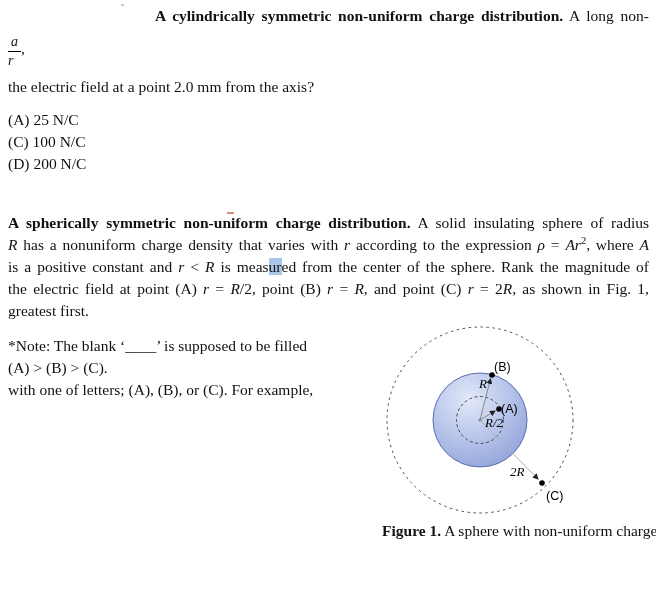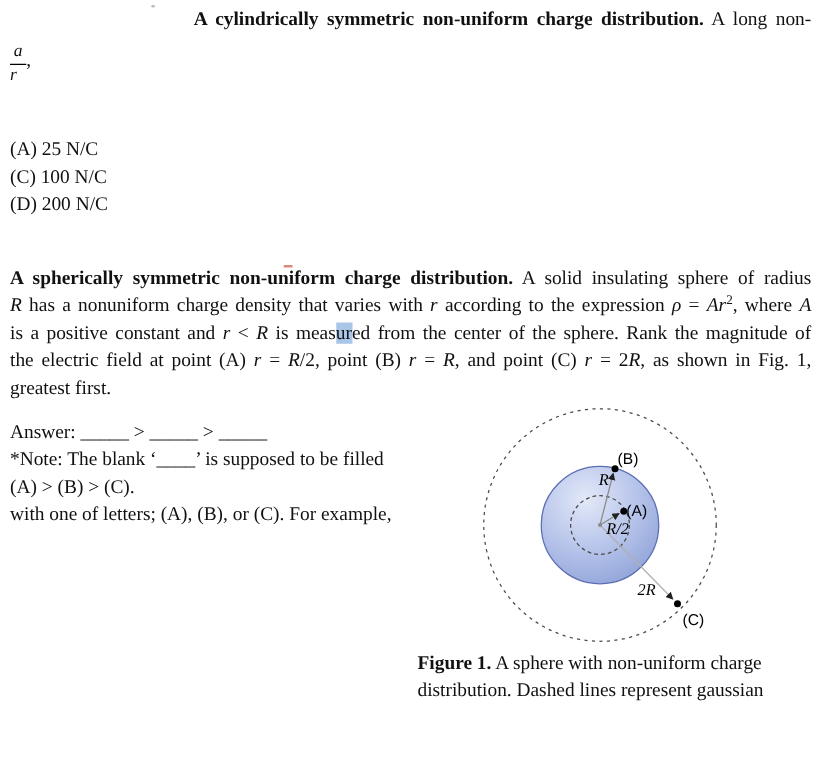--- a/index.html
+++ b/index.html
@@ -15,55 +15,55 @@
   .fracline{margin:8px 0;}
   .frac{display:inline-block;vertical-align:-11px;text-align:center;font-style:italic;font-size:14px;line-height:1;}
   .frac .num{display:block;border-bottom:1px solid #000;padding:0 3px 2px;}
   .frac .den{display:block;padding-top:2px;}
   #para1{position:absolute;left:8px;top:5px;width:641px;}
   #choices{position:absolute;left:8px;top:109px;width:300px;}
   #para2{position:absolute;left:8px;top:212px;width:641px;}
   #answer-block{position:absolute;left:8px;top:335px;width:372px;}
   #figure-svg{position:absolute;left:370px;top:322px;}
   #caption{position:absolute;left:334px;top:520px;width:318px;}
-  #caption .line{white-space:nowrap;}
+  #caption .line{white-space:nowrap;margin-left:48px;}
   .speck{position:absolute;left:121px;top:4px;width:3px;height:2px;background:#b9b9b9;border-radius:50%;}
   .redmark{position:absolute;left:227px;top:212px;width:7px;height:2px;background:var(--stray,#d98c7a);}
   svg text{font-family:"Liberation Sans", sans-serif;font-size:12.5px;fill:#000;}
   svg text.serifit{font-family:"Liberation Serif", serif;font-style:italic;font-size:13px;}
 </style>
 </head>
 <body>
 
 <div class="page">
 
   <div class="speck"></div>
   <div class="redmark"></div>
 
   <div id="para1">
     <div class="line just indent"><span class="b">A cylindrically symmetric non-uniform charge distribution.</span><span> A long non-</span></div>
     <div class="line just fracline"><span class="frac"><span class="num">a</span><span class="den">r</span></span><span>,</span></div>
+    <div class="line"><span>the electric field at a point 2.0 mm from the axis?</span></div>
   </div>
 
   <div id="choices">
     <div class="line">(A) 25 N/C</div>
     <div class="line">(C) 100 N/C</div>
     <div class="line">(D) 200 N/C</div>
   </div>
 
   <div id="para2">
     <div class="line just"><span class="b">A spherically symmetric non-uniform charge distribution.</span><span> A solid insulating sphere of radius</span></div>
     <div class="line just"><span class="i">R</span><span> has a nonuniform charge density that varies with </span><span class="i">r</span><span> according to the expression </span><span class="i">ρ</span><span> = </span><span class="i">Ar</span><sup>2</sup><span>, where </span><span class="i">A</span></div>
     <div class="line just"><span>is a positive constant and </span><span class="i">r</span><span> &lt; </span><span class="i">R</span><span> is meas</span><span class="hl">ur</span><span>ed from the center of the sphere. Rank the magnitude of</span></div>
     <div class="line just"><span>the electric field at point (A) </span><span class="i">r</span><span> = </span><span class="i">R</span><span>/2, point (B) </span><span class="i">r</span><span> = </span><span class="i">R</span><span>, and point (C) </span><span class="i">r</span><span> = 2</span><span class="i">R</span><span>, as shown in Fig. 1,</span></div>
     <div class="line"><span>greatest first.</span></div>
   </div>
 
   <div id="answer-block">
-    <div class="line"><span>Answer: </span><span>_____</span><span> &gt; </span><span>_____</span><span> &gt; </span><span>_____</span></div>
     <div class="line"><span>*Note: The blank ‘</span><span>____</span><span>’ is supposed to be filled</span></div>
     <div class="line"><span>(A) &gt; (B) &gt; (C).</span></div>
     <div class="line"><span>with one of letters; (A), (B), or (C). For example,</span></div>
   </div>
 
   <svg id="figure-svg" width="224" height="200" viewBox="0 0 224 200">
     <defs>
       <radialGradient id="sph" cx="38%" cy="28%" r="80%">
         <stop offset="0%" stop-color="#e3e9f8"></stop>
         <stop offset="55%" stop-color="#b6c3ea"></stop>
@@ -93,16 +93,15 @@
     <text x="131" y="91">(A)</text>
     <text x="176" y="178">(C)</text>
 
     <text class="serifit" x="109" y="66">R</text>
     <text class="serifit" x="115" y="105">R/2</text>
     <text class="serifit" x="140" y="154">2R</text>
   </svg>
 
   <div id="caption">
     <div class="line"><span class="b">Figure 1.</span><span> A sphere with non-uniform charge</span></div>
-    <div class="line"><span>distribution. Dashed lines represent gaussian</span></div>
   </div>
 
 </div>
 
 </body></html>

